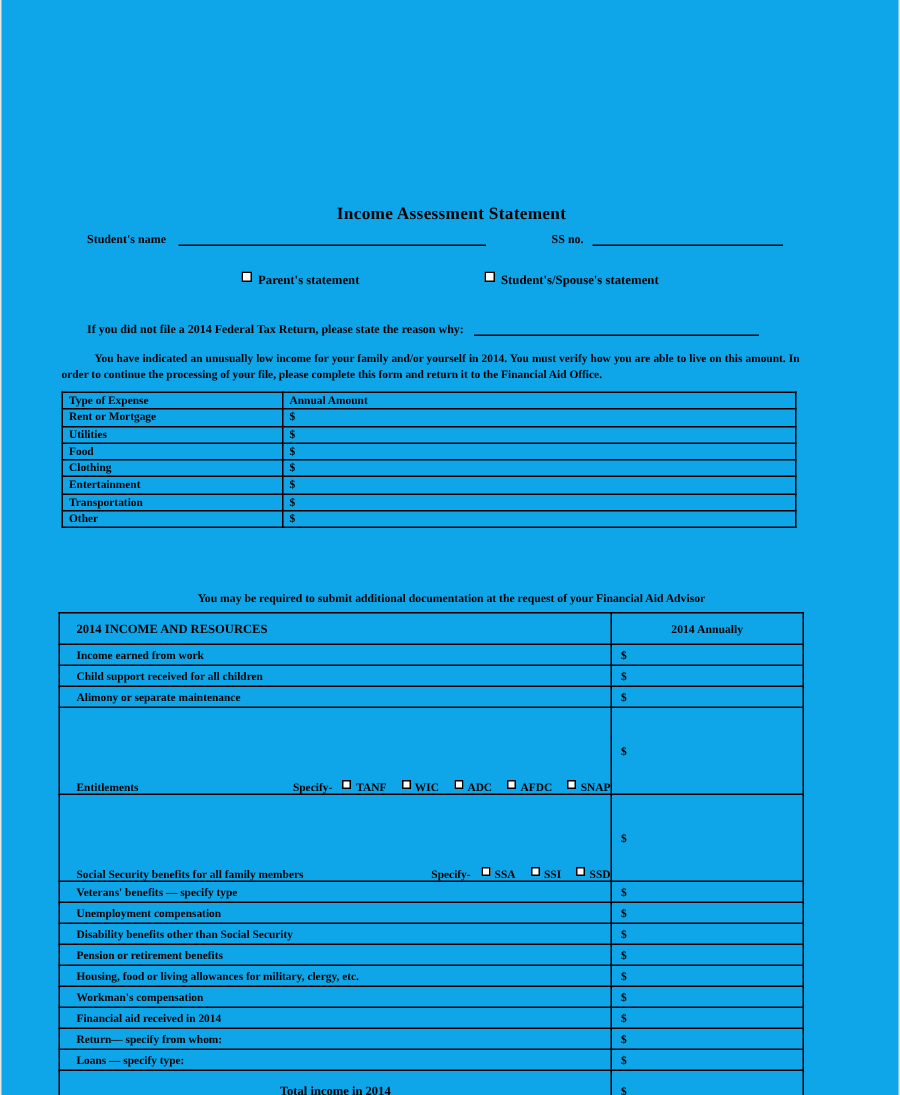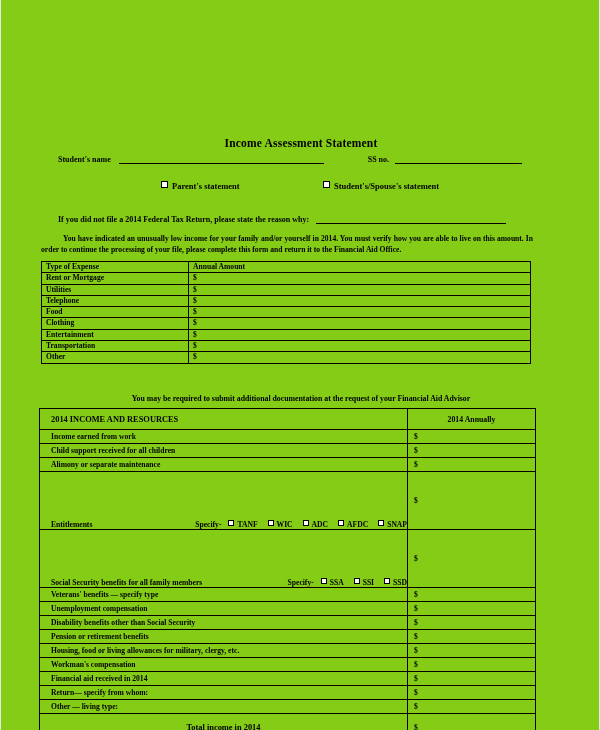--- a/index.html
+++ b/index.html
@@ -13,21 +13,21 @@
     position: relative;
     font-family: "Liberation Serif", "DejaVu Serif", serif;
     color: #000000;
     overflow: hidden;
   }
   .page {
     position: absolute;
     left: 0; top: 0;
     width: 600px;
     height: 730px;
-    background: #84cc16;
+    background: #0ea5e9;
     border-left: 1px solid #e8e8e8;
     border-right: 1px solid #e8e8e8;
     box-sizing: border-box;
   }
 
   
   .doc-title {
     position: absolute;
     left: 0; top: 137px;
     width: 600px;
@@ -227,24 +227,20 @@
       <tr>
         <td class="col-label hdr">Type of Expense</td>
         <td class="hdr">Annual Amount</td>
       </tr>
       <tr>
         <td class="col-label">Rent or Mortgage</td>
         <td>$</td>
       </tr>
       <tr>
         <td class="col-label">Utilities</td>
-        <td>$</td>
-      </tr>
-      <tr>
-        <td class="col-label">Telephone</td>
         <td>$</td>
       </tr>
       <tr>
         <td class="col-label">Food</td>
         <td>$</td>
       </tr>
       <tr>
         <td class="col-label">Clothing</td>
         <td>$</td>
       </tr>
@@ -337,21 +333,21 @@
       </tr>
       <tr>
         <td>Financial aid received in 2014</td>
         <td class="col-amt">$</td>
       </tr>
       <tr>
         <td>Return— specify from whom:</td>
         <td class="col-amt">$</td>
       </tr>
       <tr>
-        <td>Other — living type:</td>
+        <td>Loans — specify type:</td>
         <td class="col-amt">$</td>
       </tr>
       <tr class="r-total">
         <td class="total-label">Total income in 2014</td>
         <td class="col-amt">$</td>
       </tr>
     </tbody>
   </table>
 
 </div>

